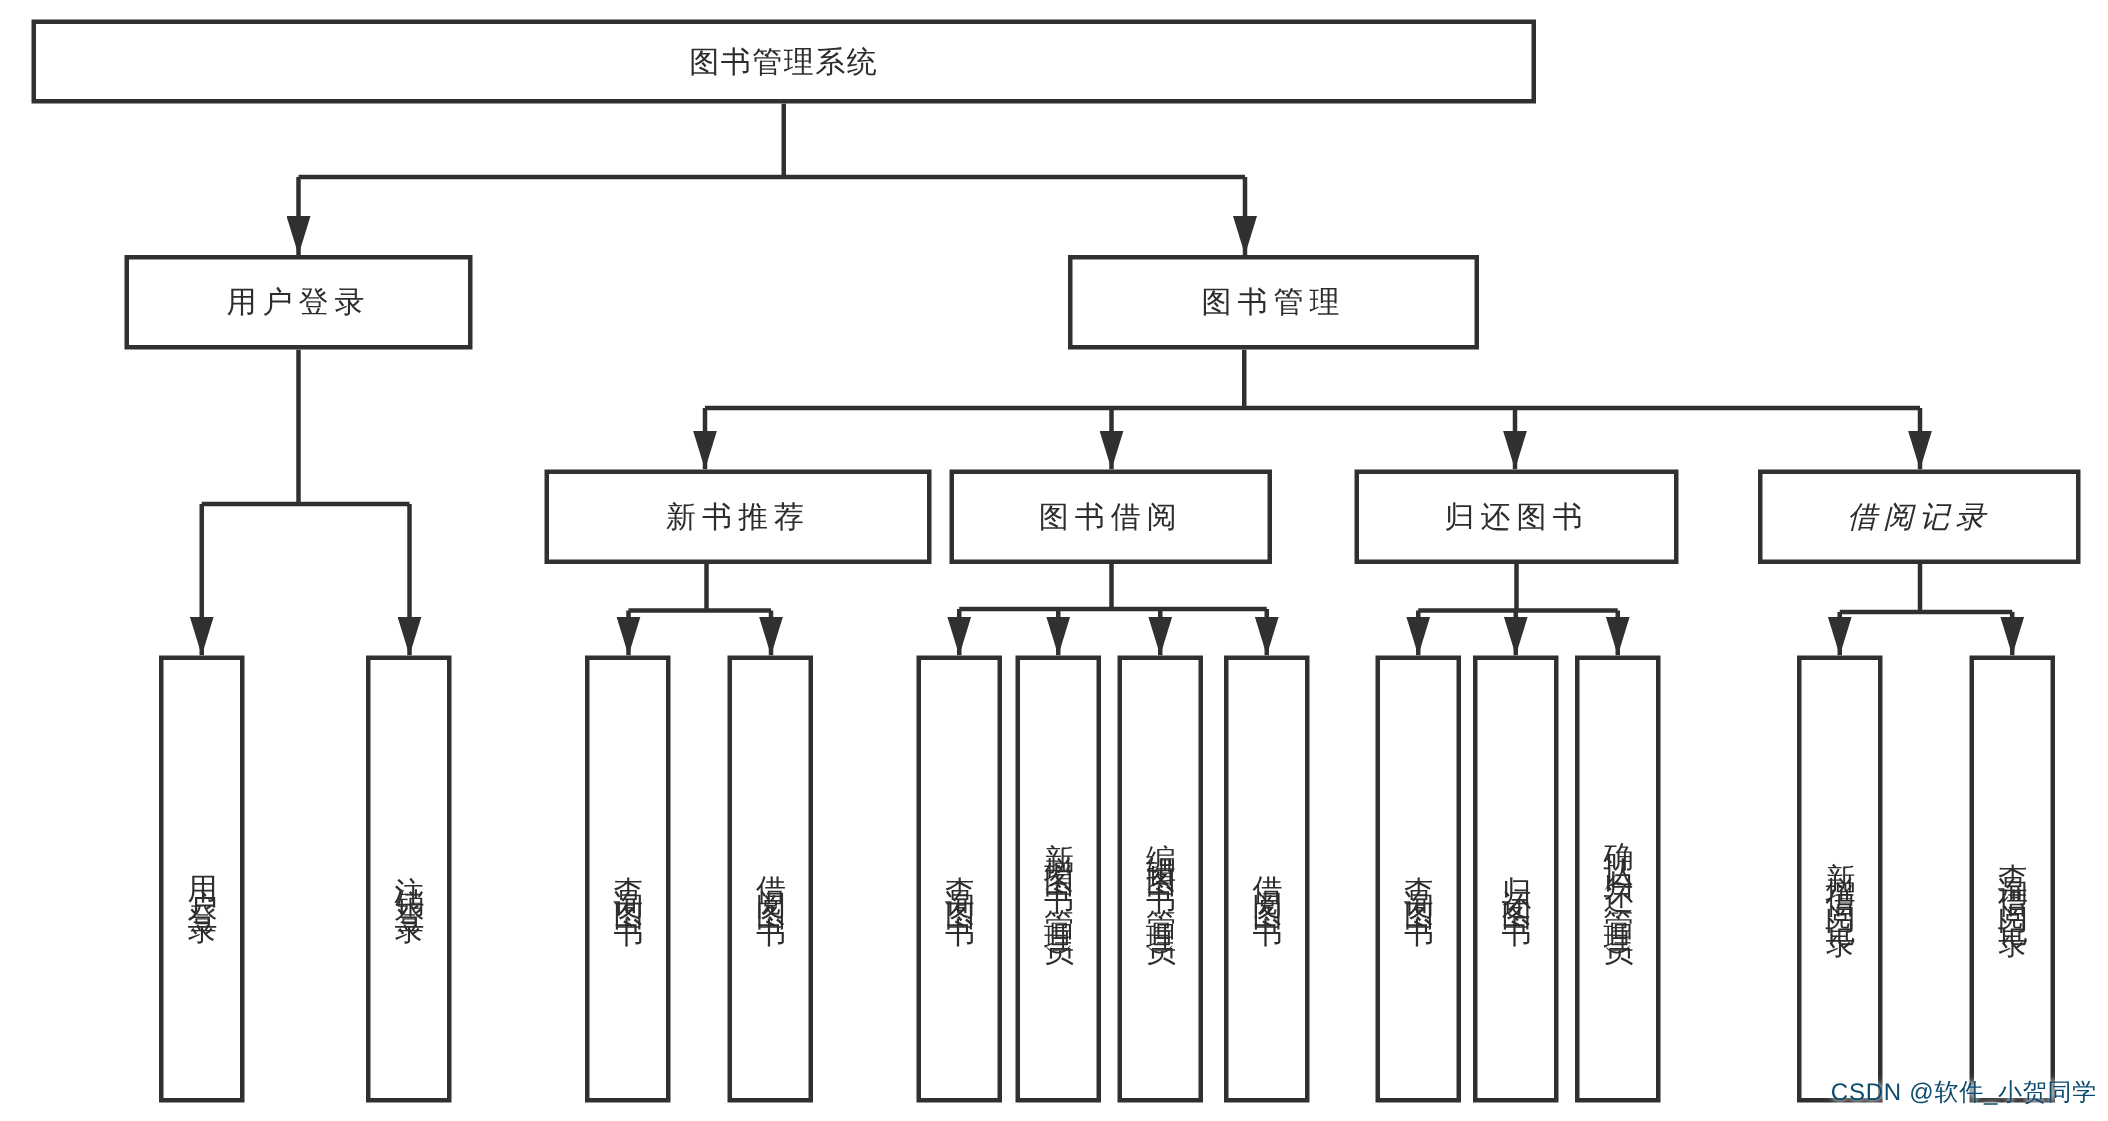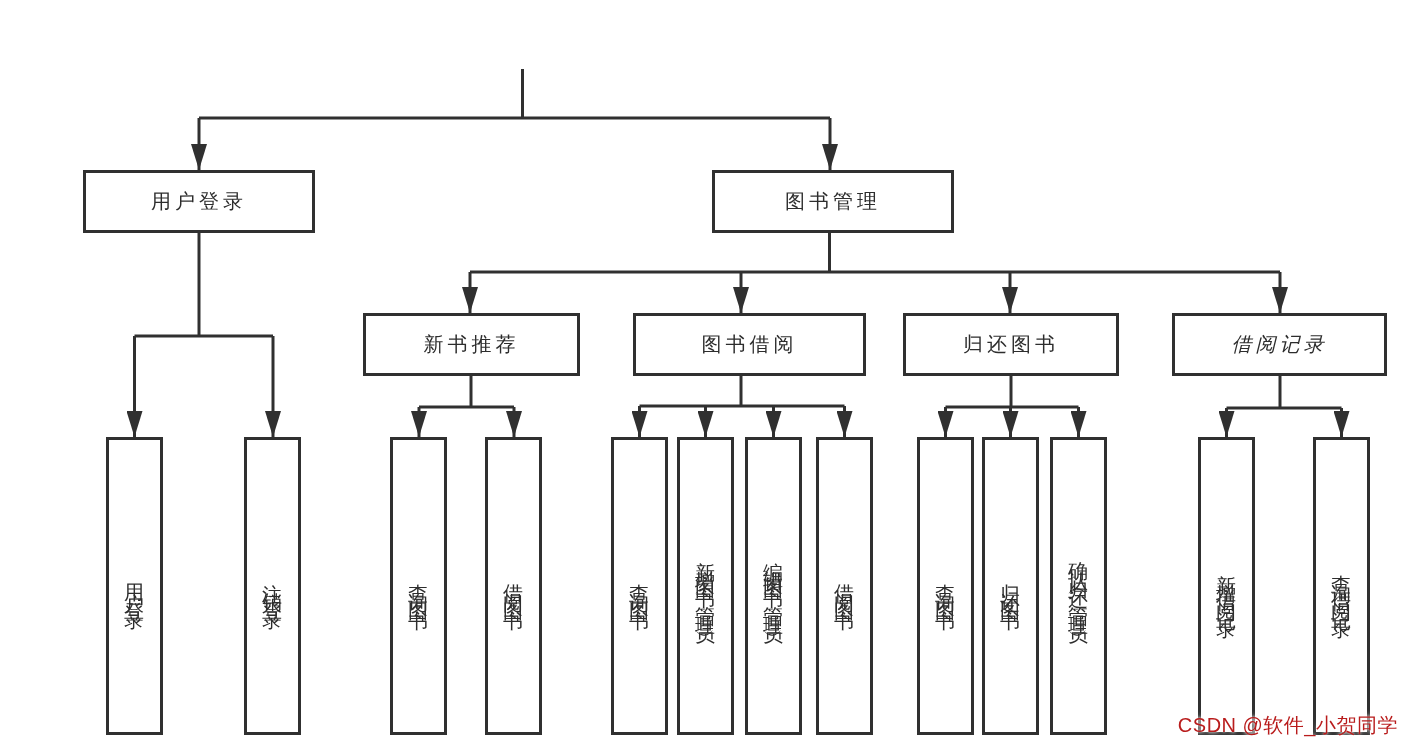--- a/index.html
+++ b/index.html
@@ -38,24 +38,24 @@
   .hbox {
     font-size: 20px;
     letter-spacing: 4px;
   }
   .root-box {
     left: 21px; top: 13px; width: 1003px; height: 56px;
     font-size: 20px; letter-spacing: 1px;
   }
   .lvl2 { top: 170px; height: 63px; }
   .user-login { left: 83px;  width: 232px; }
-  .book-mgmt { left: 712px; width: 242px; }
+  .book-mgmt { left: 712px; width: 274px; }
   .lvl3 { top: 313px; height: 63px; }
-  .new-book-rec   { left: 363px;  width: 217px; }
-  .book-borrow    { left: 633px;  width: 233px; }
+  .new-book-rec   { left: 363px;  width: 258px; }
+  .book-borrow    { left: 633px;  width: 215px; }
   .current-borrow { left: 903px;  width: 216px; }
   .borrow-records { left: 1172px; width: 215px; font-style: italic; }
   .leaf {
     top: 437px;
     height: 298px;
     width: 57px;
     writing-mode: vertical-rl;
     text-orientation: mixed;
     font-size: 20px;
     letter-spacing: 9px;
@@ -72,22 +72,22 @@
   .l9  { left: 917px;  }
   .l10 { left: 982px;  }
   .l11 { left: 1050px; }
   .l12 { left: 1198px; }
   .l13 { left: 1313px; }
   #watermark {
     position: absolute;
     right: 7px;
     bottom: 8px;
     z-index: 3;
-    font-size: 20px;
-    color: #b91c1c;
+    font-size: 16px;
+    color: #0c4a6e;
     letter-spacing: 0.5px;
     text-shadow: 0 0 3px #ffffff, 0 0 6px #ffffff;
     white-space: nowrap;
   }
 </style>
 </head>
 <body>
 
 <div id="canvas">
 
@@ -134,20 +134,21 @@
       <path d="M1010.5 407 V437" marker-end="url(#ah)"></path>
       <path d="M1078.5 407 V437" marker-end="url(#ah)"></path>
 
       <path d="M1280 376 V408"></path>
       <path d="M1226.5 408 H1341.5"></path>
       <path d="M1226.5 408 V437" marker-end="url(#ah)"></path>
       <path d="M1341.5 408 V437" marker-end="url(#ah)"></path>
     </g>
   </svg>
 
+  <div class="node root-box">图书管理系统</div>
 
   <div class="node hbox lvl2 user-login">用户登录</div>
   <div class="node hbox lvl2 book-mgmt">图书管理</div>
 
   <div class="node hbox lvl3 new-book-rec">新书推荐</div>
   <div class="node hbox lvl3 book-borrow">图书借阅</div>
   <div class="node hbox lvl3 current-borrow">归还图书</div>
   <div class="node hbox lvl3 borrow-records">借阅记录</div>
 
   <div class="node leaf l1">用户登录</div>

